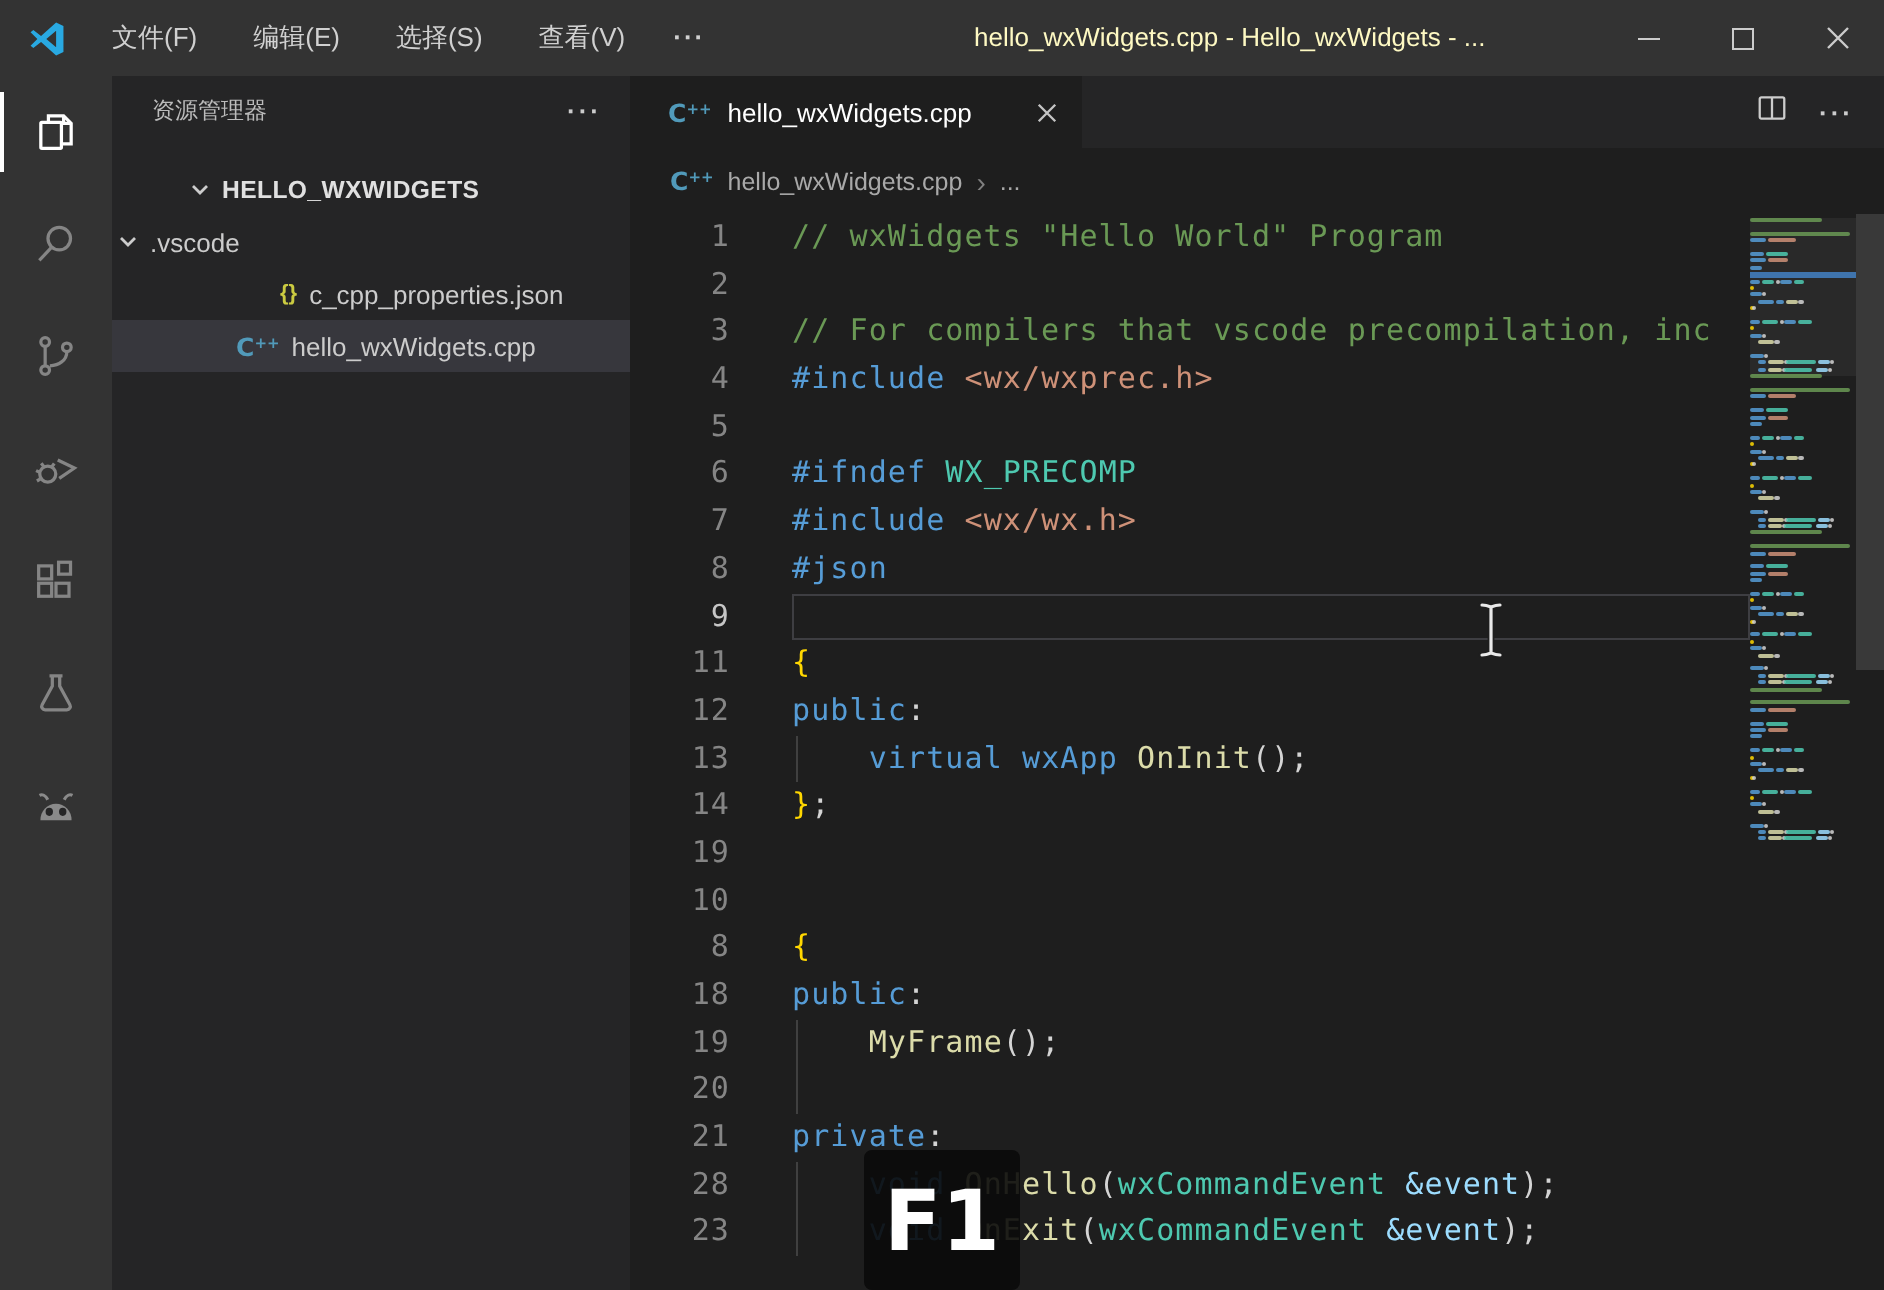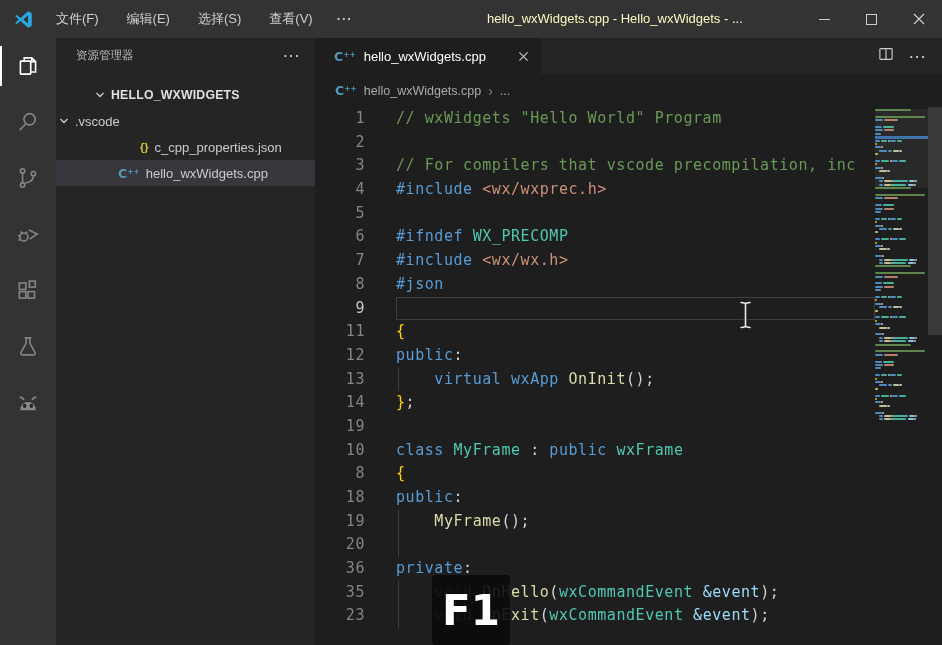--- a/index.html
+++ b/index.html
@@ -276,44 +276,43 @@
             <div class="code-line">
               <span class="ln">14</span>
               <span class="lc"><span class="tok-bracket">}</span><span class="tok-plain">;</span></span>
             </div>
             <div class="code-line">
               <span class="ln">19</span>
               <span class="lc"></span>
             </div>
             <div class="code-line">
               <span class="ln">10</span>
-              <span class="lc"><span class="tok-keyword">class</span><span class="tok-plain"> </span><span class="tok-type">MyFrame</span><span class="tok-plain"> : </span><span class="tok-keyword">public</span><span class="tok-plain"> </span><span class="tok-type">wxFrame</span></span>
             </div>
             <div class="code-line">
               <span class="ln">8</span>
               <span class="lc"><span class="tok-bracket">{</span></span>
             </div>
             <div class="code-line">
               <span class="ln">18</span>
               <span class="lc"><span class="tok-keyword">public</span><span class="tok-plain">:</span></span>
             </div>
             <div class="code-line">
               <span class="ln">19</span>
               <span class="lc"><span class="guide"></span><span class="tok-plain">    </span><span class="tok-function">MyFrame</span><span class="tok-plain">();</span></span>
             </div>
             <div class="code-line">
               <span class="ln">20</span>
               <span class="lc"><span class="guide"></span></span>
             </div>
             <div class="code-line">
-              <span class="ln">36</span>
+              <span class="ln">21</span>
               <span class="lc"><span class="tok-keyword">private</span><span class="tok-plain">:</span></span>
             </div>
             <div class="code-line">
-              <span class="ln">35</span>
+              <span class="ln">28</span>
               <span class="lc"><span class="guide"></span><span class="tok-plain">    </span><span class="tok-keyword">void</span><span class="tok-plain"> </span><span class="tok-function">OnHello</span><span class="tok-plain">(</span><span class="tok-type">wxCommandEvent</span><span class="tok-plain"> </span><span class="tok-variable">&amp;event</span><span class="tok-plain">);</span></span>
             </div>
             <div class="code-line">
               <span class="ln">23</span>
               <span class="lc"><span class="guide"></span><span class="tok-plain">    </span><span class="tok-keyword">void</span><span class="tok-plain"> </span><span class="tok-function">OnExit</span><span class="tok-plain">(</span><span class="tok-type">wxCommandEvent</span><span class="tok-plain"> </span><span class="tok-variable">&amp;event</span><span class="tok-plain">);</span></span>
             </div>
           </div>
         <div id="minimap">
             <div class="mm-slider"></div>
             <div class="mm-bar" style="left: 0px; top: 0px; width: 35.7px; background: rgb(106, 153, 85);"></div>

